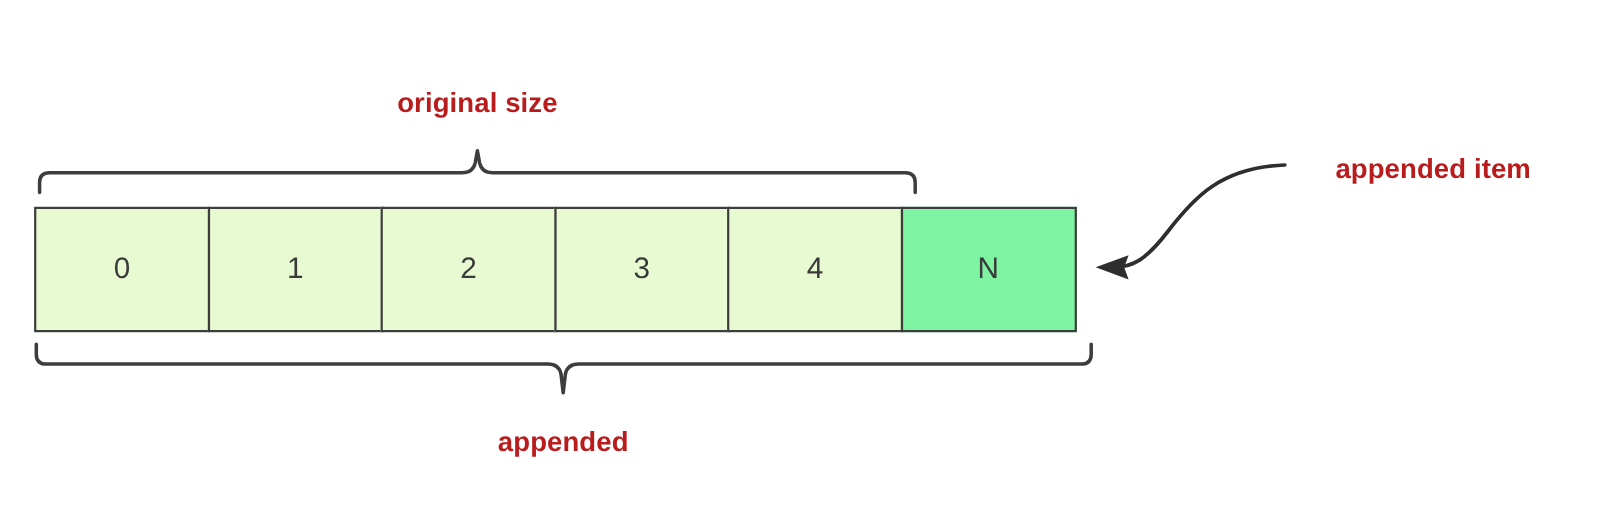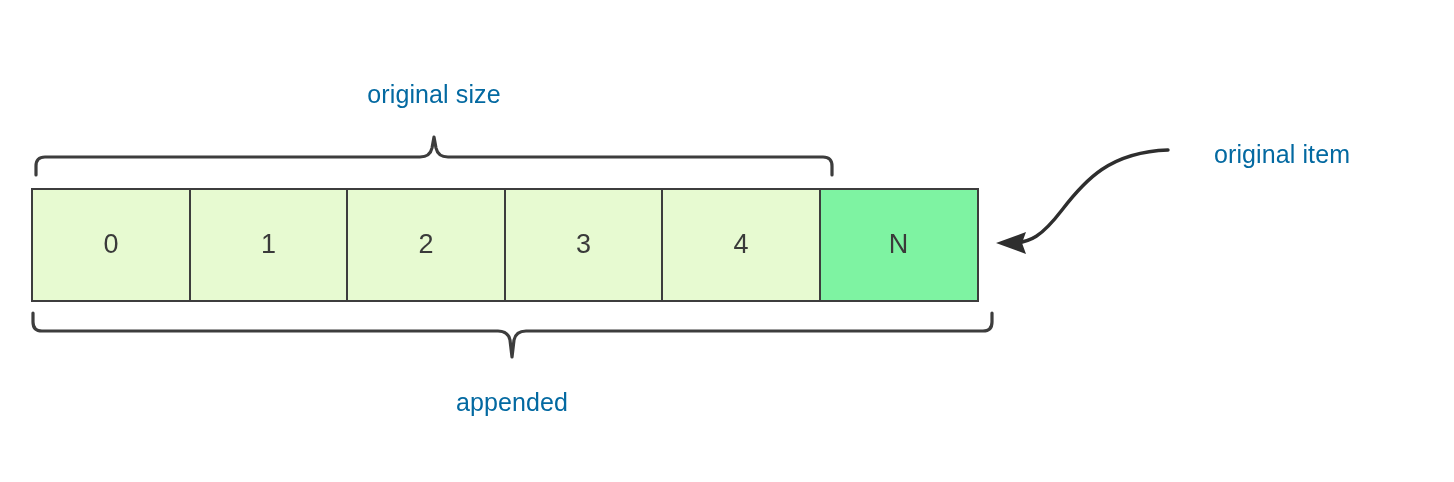--- a/index.html
+++ b/index.html
@@ -64,22 +64,22 @@
   }
   .cell-label {
     line-height: 1;
     transform: translateY(-1px);
   }
 
   
   .annotation {
     position: absolute;
     font-size: 25px;
-    font-weight: 400;
-    color: #0369a1;
+    font-weight: 700;
+    color: #b91c1c;
     white-space: nowrap;
     letter-spacing: 0.1px;
   }
   #label-original-size {
     left: 0;
     top: 80px;
     width: 868px;
     text-align: center;
   }
   #label-resized {
@@ -148,15 +148,15 @@
     <path d="M 1168,150
              C 1110,152 1085,180 1062,210
              C 1042,236 1030,243 1012,243" fill="none" stroke="#2e2e2e" stroke-width="3.4" stroke-linecap="round"></path>
     <polygon points="996,243 1026,232 1022,243 1026,254" fill="#2e2e2e"></polygon>
   </svg>
 
   <div class="annotation" id="label-original-size">original size</div>
 
   <div class="annotation" id="label-resized">appended</div>
 
-  <div class="annotation" id="label-appended-item">original item</div>
+  <div class="annotation" id="label-appended-item">appended item</div>
 
 </div>
 
 </body></html>

